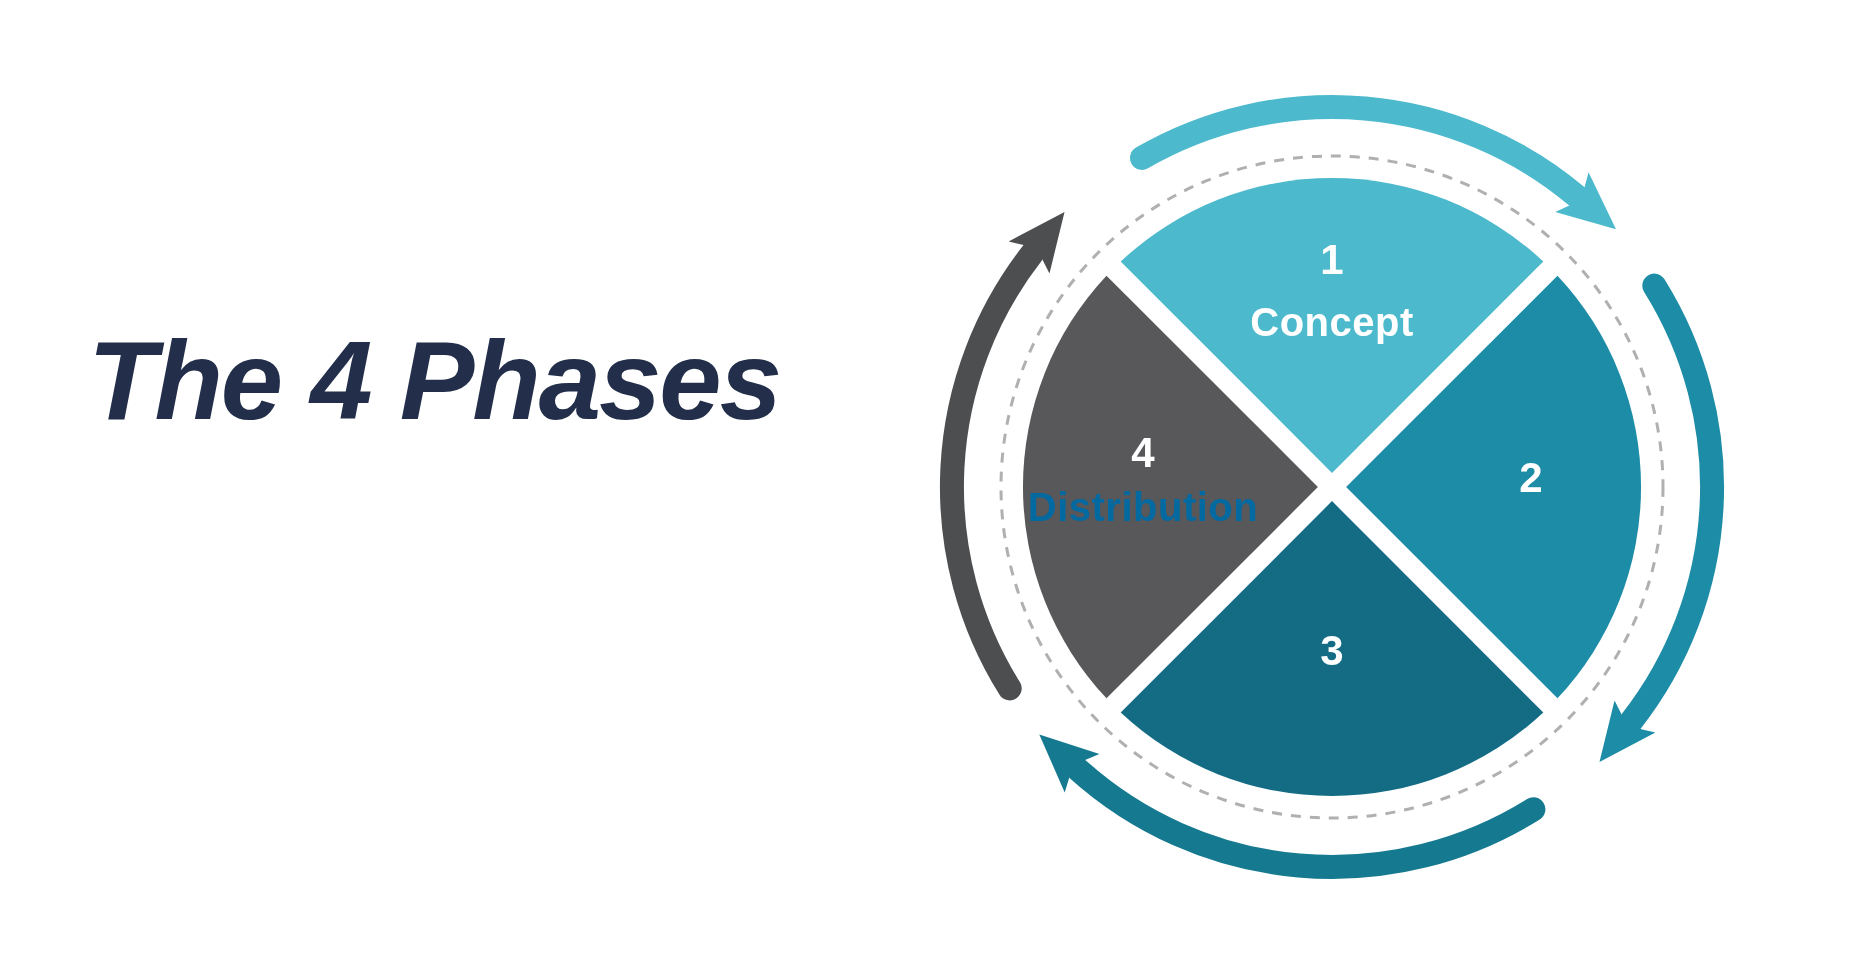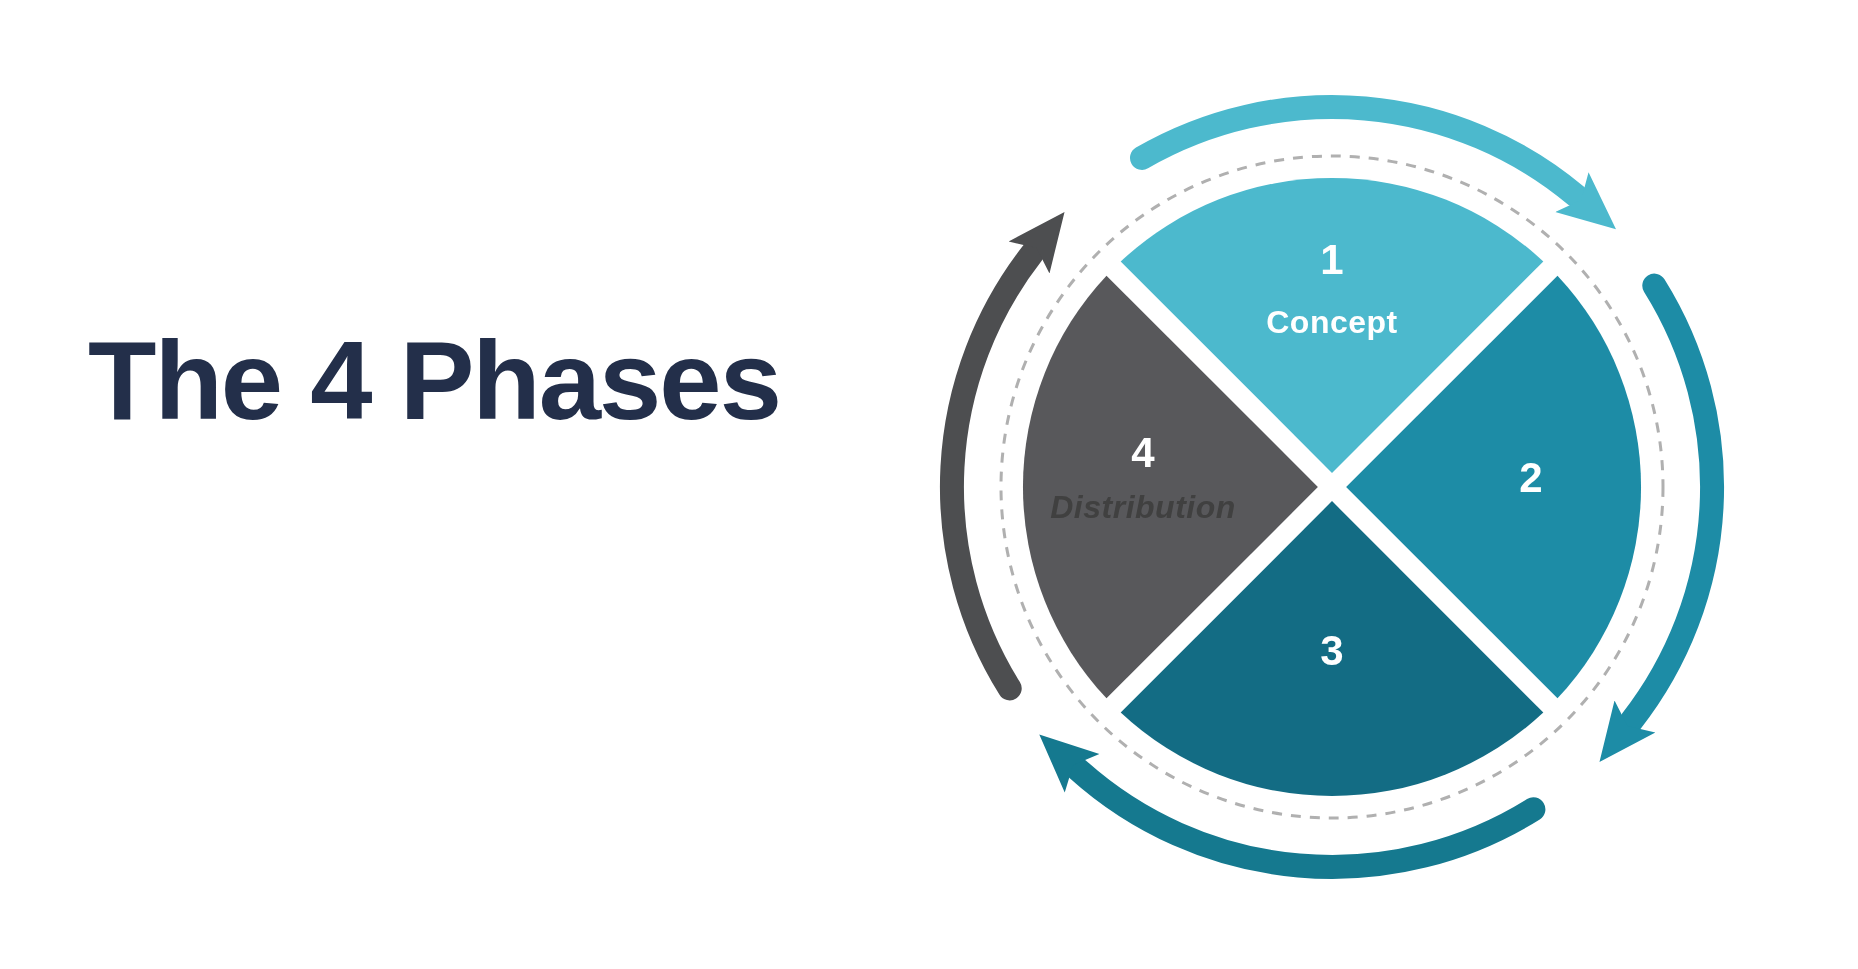--- a/index.html
+++ b/index.html
@@ -33,39 +33,39 @@
     text-align: center;
     transform: translate(-50%, -50%);
     pointer-events: none;
   }
   .phase-number {
     font-size: 42px;
     font-weight: bold;
     line-height: 44px;
   }
   .phase-name {
-    font-size: 32px;
+    font-size: 40px;
     font-weight: bold;
     line-height: 36px;
     letter-spacing: 0.5px;
   }
   .phase-label-block.v .phase-name { margin-top: 22px; }
   .phase-label-block.h .phase-name { margin-top: 14px; }
   
   #block-concept      { left: 1332px; top: 289px; }
   #block-design       { left: 1531px; top: 478px; }
   #block-production   { left: 1332px; top: 651px; }
   #block-distribution { left: 1143px; top: 478px; }
 </style>
 </head>
 <body>
 
 <div id="canvas" style="background: rgb(255, 255, 255);">
 
-  <div class="title" style="color: rgb(35, 47, 74);">
+  <div class="title" style="color: rgb(35, 47, 74); font-style: italic;">
     <div>The 4 Phases</div>
   </div>
 
   <svg class="diagram-svg" width="820" height="820" viewBox="0 0 820 820">
     <defs>
       <marker id="m-arrow-0" viewBox="0 0 10 10" refX="1" refY="5" markerWidth="2.4" markerHeight="2.4" orient="auto" markerUnits="strokeWidth">
         <path d="M 0 0.5 L 10 5 L 0 9.5 L 2.1 5 Z" fill="#4d4e50"></path>
       </marker>
       <marker id="m-arrow-1" viewBox="0 0 10 10" refX="1" refY="5" markerWidth="2.4" markerHeight="2.4" orient="auto" markerUnits="strokeWidth">
         <path d="M 0 0.5 L 10 5 L 0 9.5 L 2.1 5 Z" fill="#4cb9cd"></path>
@@ -99,16 +99,16 @@
   <div id="block-design" class="phase-label-block h">
     <div class="phase-number" style="color: rgb(255, 255, 255);">2</div>
   </div>
 
   <div id="block-production" class="phase-label-block v">
     <div class="phase-number" style="color: rgb(255, 255, 255);">3</div>
   </div>
 
   <div id="block-distribution" class="phase-label-block h">
     <div class="phase-number" style="color: rgb(255, 255, 255);">4</div>
-    <div class="phase-name" style="color: #404040; font-style: italic;">Distribution</div>
+    <div class="phase-name" style="color: #0369a1;">Distribution</div>
   </div>
 
 </div>
 
 </body></html>

